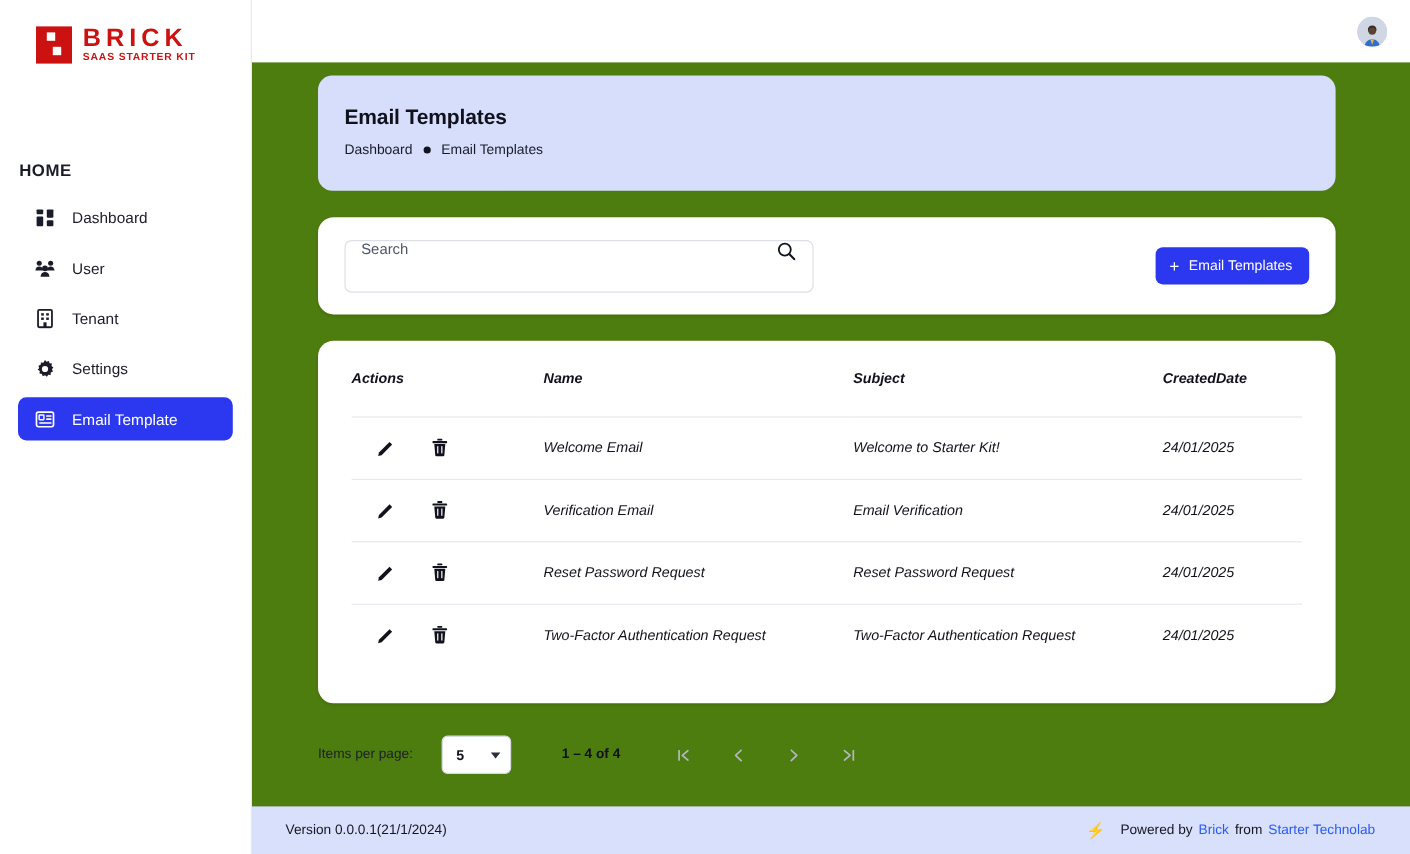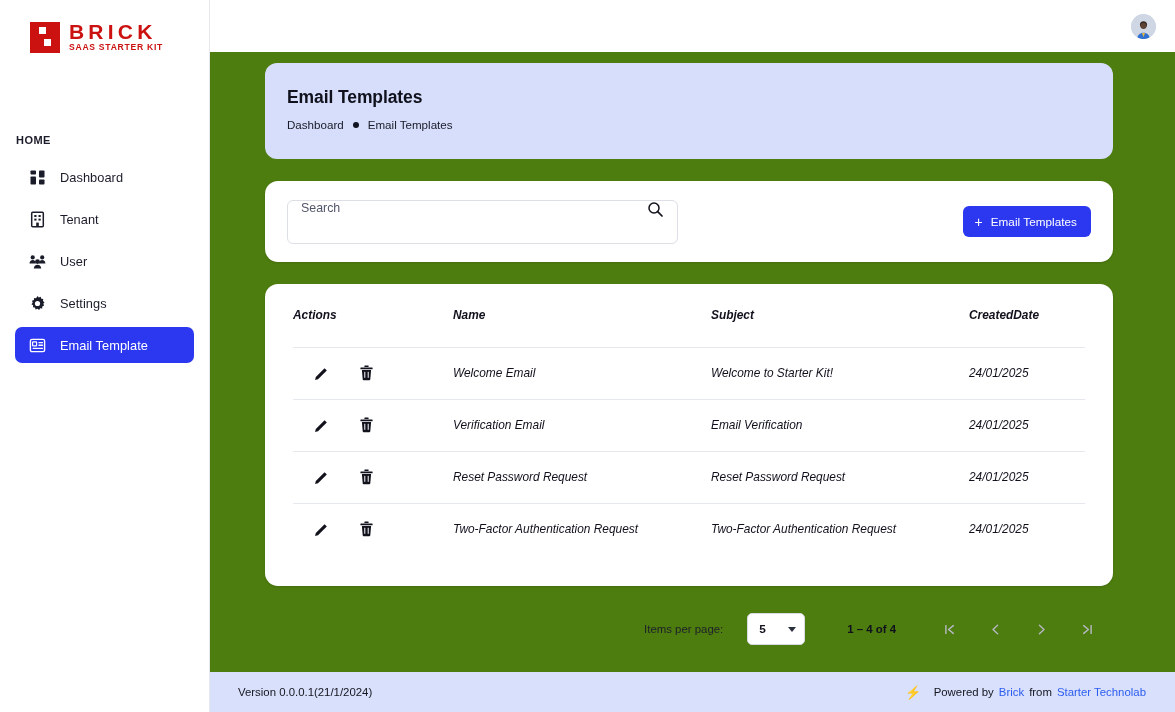--- a/index.html
+++ b/index.html
@@ -67,21 +67,21 @@
   }
   .logo-sub {
     font-size: 8.6px;
     font-weight: 700;
     color: #cc1111;
     letter-spacing: 0.72px;
     line-height: 1.35;
   }
 
   .nav-section-label {
-    font-size: 11px;
+    font-size: 14px;
     font-weight: 700;
     color: #1b1c2a;
     letter-spacing: 0.45px;
     padding: 0 0 0 16px;
     margin-top: 80px;
   }
 
   .nav-list { margin-top: 13px; padding: 0 15px 0 15px; }
 
   .nav-item {
@@ -278,21 +278,20 @@
     width: 17px; height: 17px;
     display: flex; align-items: center; justify-content: center;
     cursor: pointer;
     background: none; border: none; padding: 0;
   }
 
   
   .paginator {
     display: flex;
     align-items: center;
-    justify-content: flex-end;
     gap: 12px;
     margin-top: 25px;
     padding-right: 9px;
     height: 36px;
   }
   .pg-label {
     font-size: 11.4px;
     color: #1d1f2b;
     font-weight: 400;
     margin-right: 12px;
@@ -380,47 +379,47 @@
           <svg width="17" height="17" viewBox="0 0 17 17" fill="none">
             <rect x="1.5" y="1.5" width="5.5" height="4" rx="0.8" fill="#1b1c2a"></rect>
             <rect x="10" y="1.5" width="5.5" height="7" rx="0.8" fill="#1b1c2a"></rect>
             <rect x="1.5" y="7.5" width="5.5" height="8" rx="0.8" fill="#1b1c2a"></rect>
             <rect x="10" y="10.5" width="5.5" height="5" rx="0.8" fill="#1b1c2a"></rect>
           </svg>
         </span>
         <span class="nav-label">Dashboard</span>
       </div>
 
+
+      <div class="nav-item">
+        <span class="nav-ico">
+          <svg width="17" height="17" viewBox="0 0 17 17" fill="none">
+            <circle cx="3.7" cy="4.4" r="2.1" fill="#1b1c2a"></circle>
+            <path d="M.5 10.4c0-1.9 1.4-3.3 3.2-3.3s3.2 1.4 3.2 3.3z" fill="#1b1c2a"></path>
+            <circle cx="13.2" cy="4.4" r="2.1" fill="#1b1c2a"></circle>
+            <path d="M10 10.4c0-1.9 1.4-3.3 3.2-3.3s3.2 1.4 3.2 3.3z" fill="#1b1c2a"></path>
+            <circle cx="8.5" cy="8.6" r="2.4" fill="#1b1c2a"></circle>
+            <path d="M4.8 15.6c0-2.2 1.7-3.9 3.7-3.9s3.7 1.7 3.7 3.9z" fill="#1b1c2a"></path>
+          </svg>
+        </span>
+        <span class="nav-label">User</span>
+      </div>
 
       <div class="nav-item">
         <span class="nav-ico">
           <svg width="17" height="17" viewBox="0 0 17 17" fill="none">
             <rect x="2.7" y="1.3" width="11.6" height="14.4" rx="1" stroke="#1b1c2a" stroke-width="1.5"></rect>
             <rect x="5.3" y="4" width="2.2" height="2" fill="#1b1c2a"></rect>
             <rect x="9.5" y="4" width="2.2" height="2" fill="#1b1c2a"></rect>
             <rect x="5.3" y="7.6" width="2.2" height="2" fill="#1b1c2a"></rect>
             <rect x="9.5" y="7.6" width="2.2" height="2" fill="#1b1c2a"></rect>
             <rect x="7.2" y="11.6" width="2.6" height="4.1" fill="#1b1c2a"></rect>
           </svg>
         </span>
         <span class="nav-label">Tenant</span>
-      </div>
-
-      <div class="nav-item">
-        <span class="nav-ico">
-          <svg width="17" height="17" viewBox="0 0 17 17" fill="none">
-            <circle cx="3.7" cy="4.4" r="2.1" fill="#1b1c2a"></circle>
-            <path d="M.5 10.4c0-1.9 1.4-3.3 3.2-3.3s3.2 1.4 3.2 3.3z" fill="#1b1c2a"></path>
-            <circle cx="13.2" cy="4.4" r="2.1" fill="#1b1c2a"></circle>
-            <path d="M10 10.4c0-1.9 1.4-3.3 3.2-3.3s3.2 1.4 3.2 3.3z" fill="#1b1c2a"></path>
-            <circle cx="8.5" cy="8.6" r="2.4" fill="#1b1c2a"></circle>
-            <path d="M4.8 15.6c0-2.2 1.7-3.9 3.7-3.9s3.7 1.7 3.7 3.9z" fill="#1b1c2a"></path>
-          </svg>
-        </span>
-        <span class="nav-label">User</span>
       </div>
 
       <div class="nav-item">
         <span class="nav-ico">
           <svg width="17" height="17" viewBox="0 0 17 17" fill="none">
             <path d="M8.5.9l1.3 1.5 1.9-.6.6 1.9 2 .3-.4 2 1.6 1.2-1.2 1.6.8 1.8-1.8.9-.1 2-2-.2-1.1 1.7-1.6-1.2-1.9.7-.7-1.9-2-.4.3-2L2.4 9.2l1.3-1.5-.7-1.9 1.9-.8.2-2 2 .3L8.5.9z" fill="#1b1c2a"></path>
             <circle cx="8.5" cy="8.5" r="2.6" fill="#ffffff"></circle>
           </svg>
         </span>
         <span class="nav-label">Settings</span>

